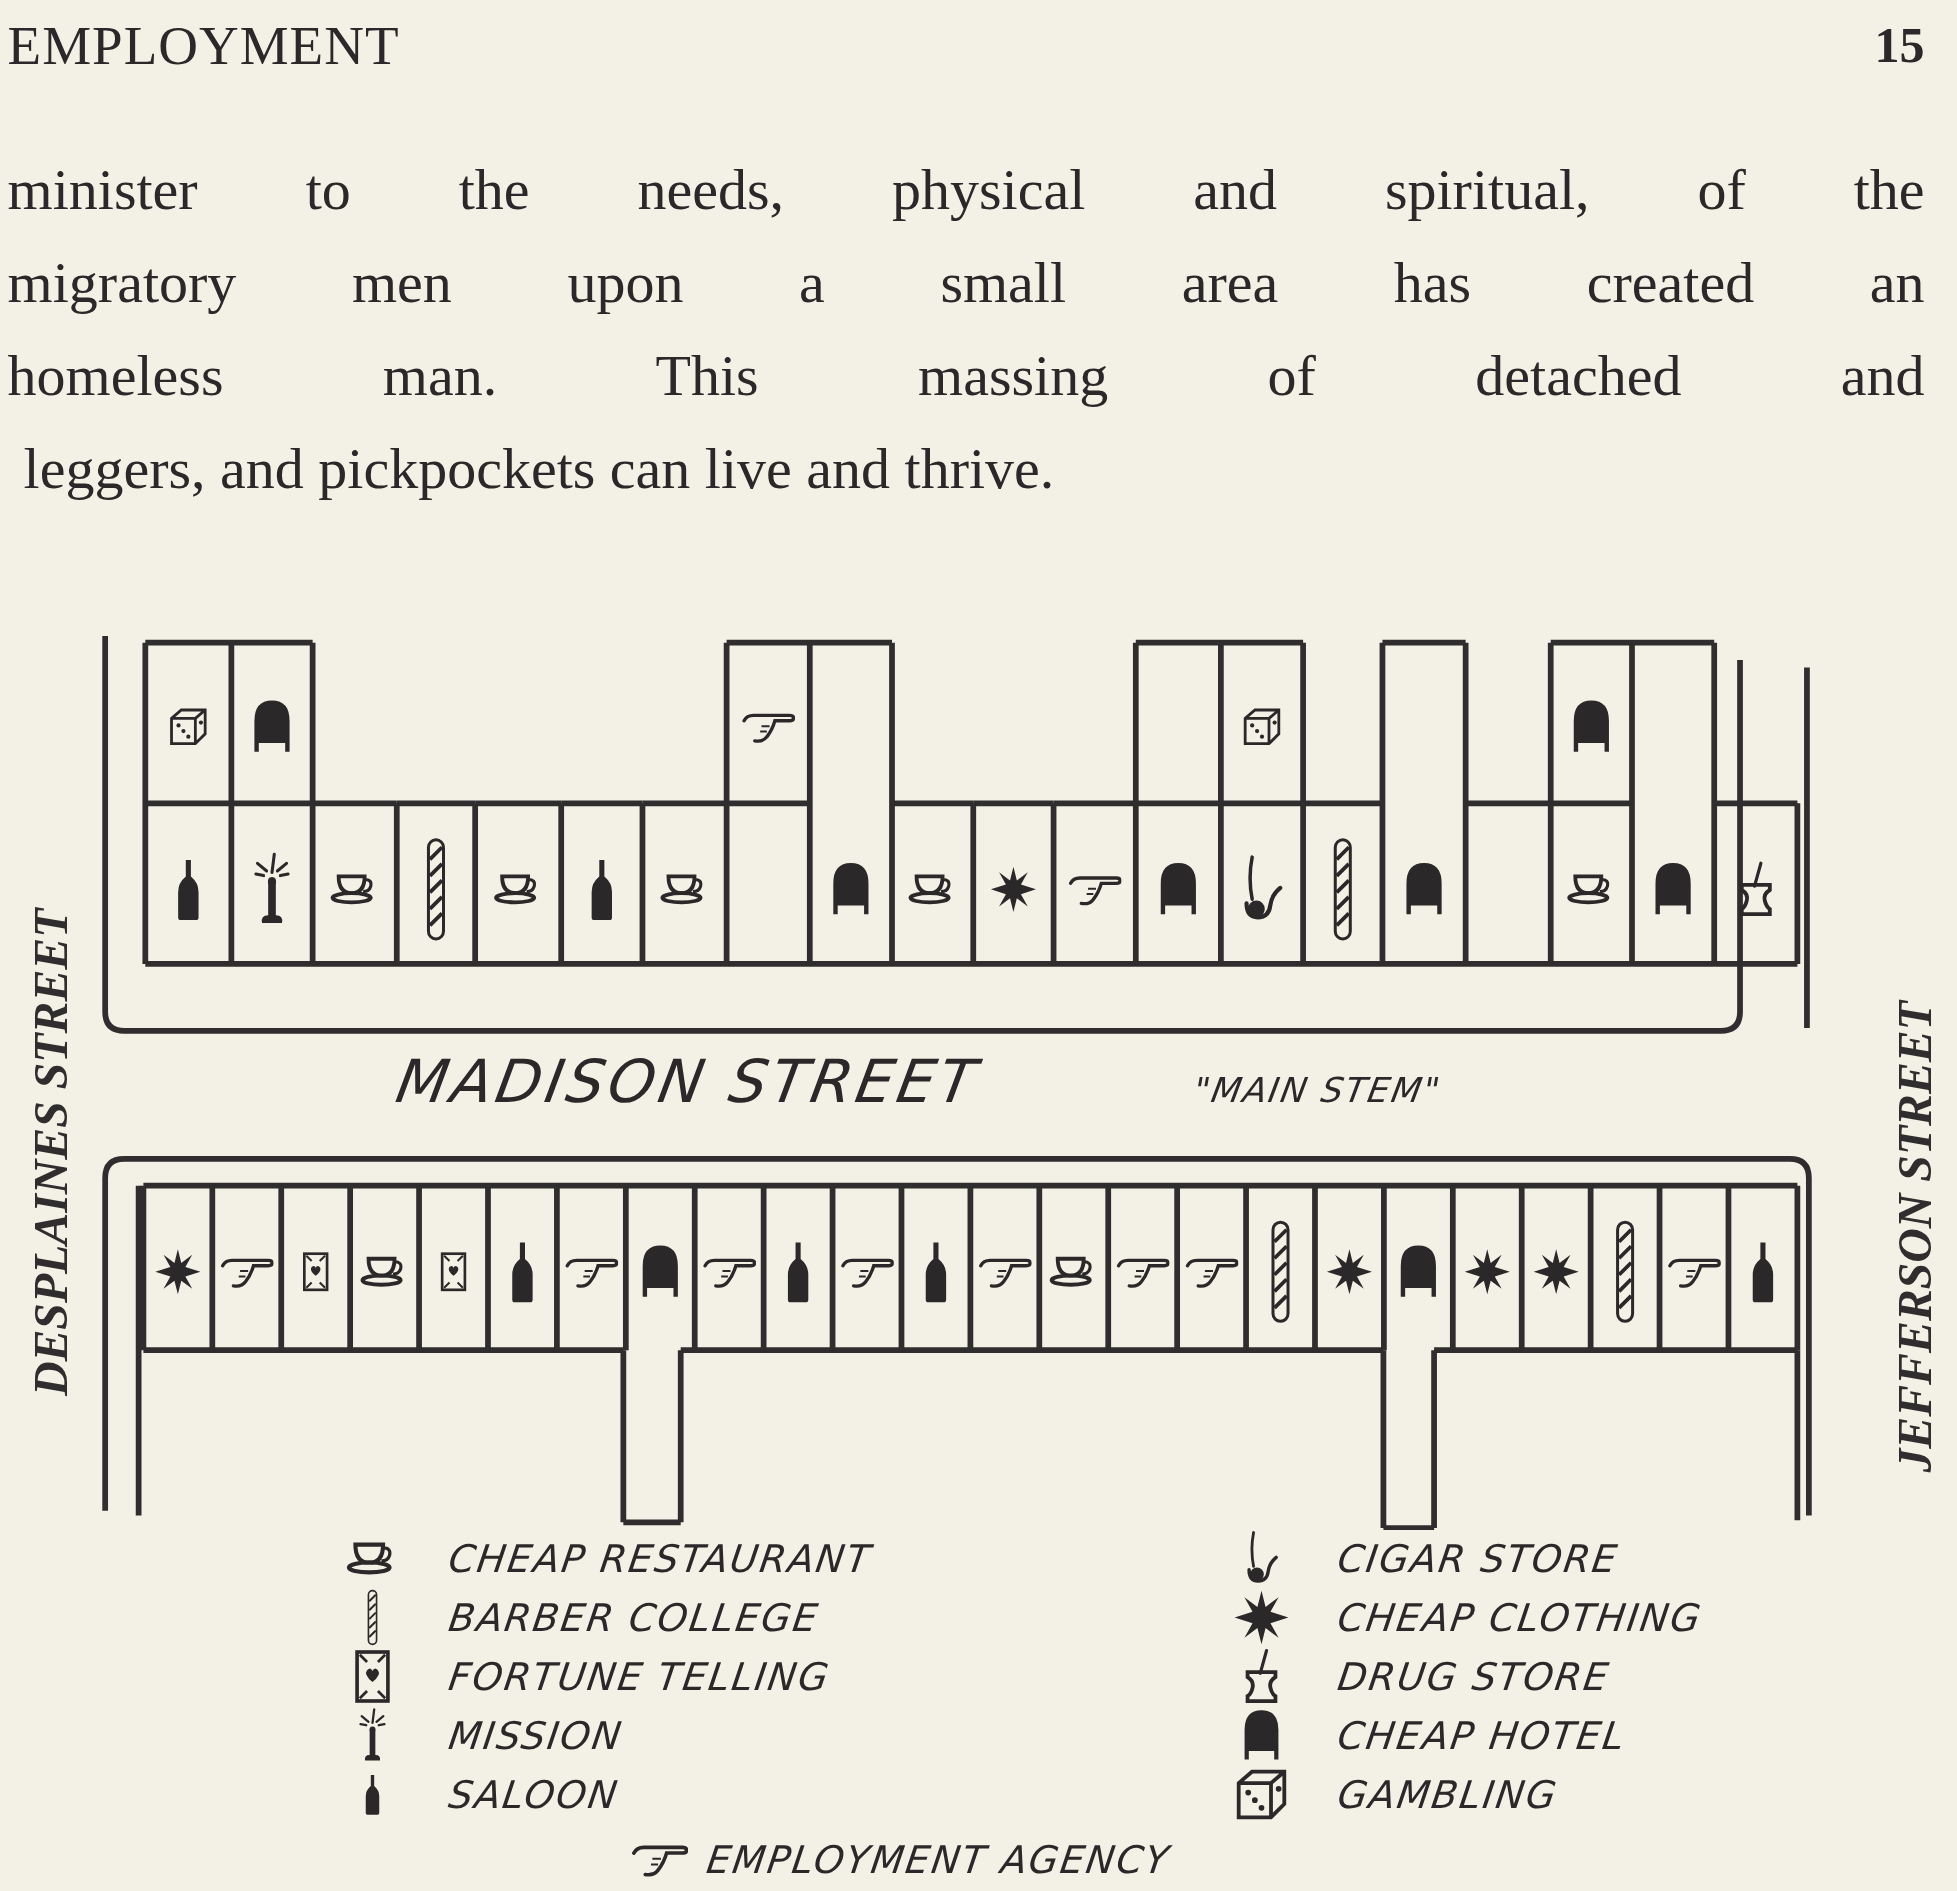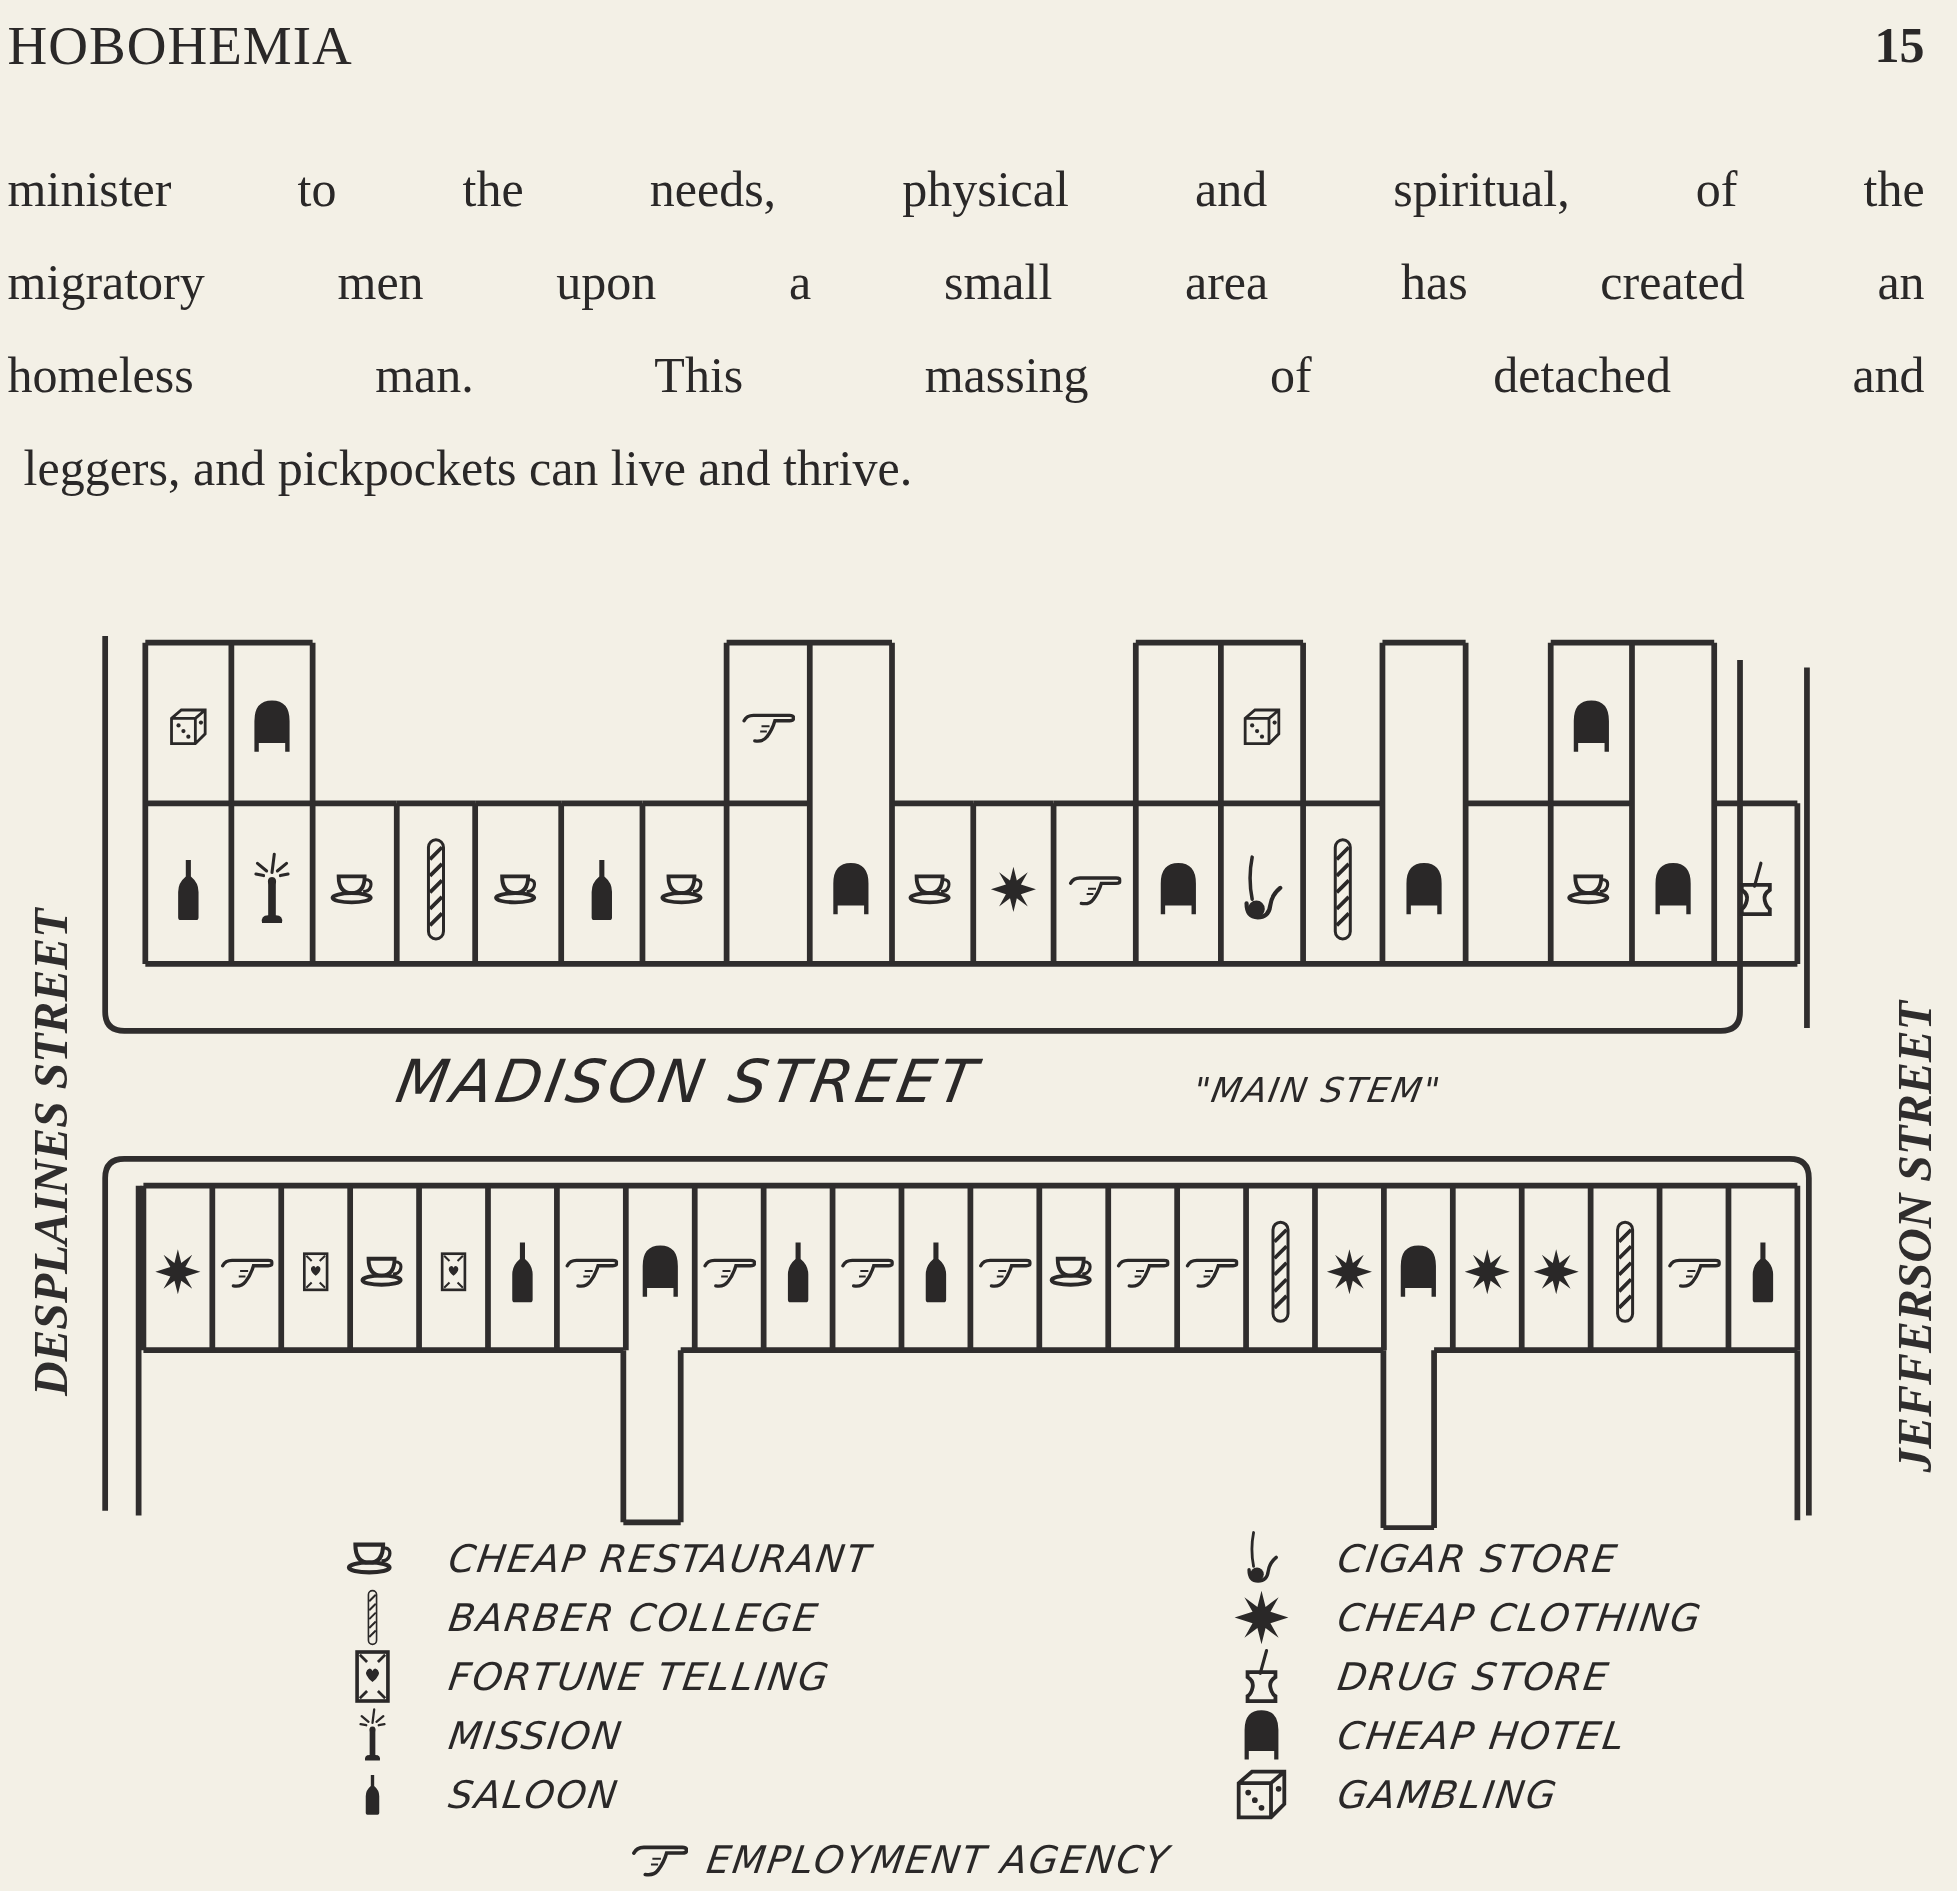--- a/index.html
+++ b/index.html
@@ -12,21 +12,21 @@
   .header {
     position: absolute; left: 7.6px; top: 11.5px; width: 1917px; height: 67px;
     display: flex; justify-content: space-between; align-items: flex-start;
     font-family: "Liberation Serif", "DejaVu Serif", serif;
   }
   .running-head { font-size: 55px; letter-spacing: 1px; line-height: 67px; }
   .page-number { font-size: 50px; font-weight: bold; line-height: 67px; }
   .body-text {
     position: absolute; left: 7.6px; top: 143px; width: 1917px;
     font-family: "Liberation Serif", "DejaVu Serif", serif;
-    font-size: 50px; line-height: 93px;
+    font-size: 58px; line-height: 93px;
   }
   .body-text .line { display: block; text-align: justify; text-align-last: justify; white-space: nowrap; height: 93px; }
   .body-text .line.last { text-align-last: left; margin-left: 16px; }
   svg.map { position: absolute; left: 0; top: 612px; }
   .street-label { font-family: "Liberation Serif", serif; font-style: italic; font-weight: bold; fill: #2f2d2d; }
   .hand-label { font-family: "DejaVu Sans", sans-serif; font-style: italic; fill: #2a2828; }
   .legend {
     position: absolute; left: 344px; top: 1529px; width: 1529px; height: 354px;
   }
   .legend-col { position: absolute; top: 0; }
@@ -35,21 +35,21 @@
   .legend-item .label {
     font-family: "DejaVu Sans", sans-serif; font-style: italic;
     font-size: 38px; letter-spacing: 1.9px; margin-left: 48px; color: #2a2828;
     transform: skewX(-8deg);
   }
 </style>
 </head>
 <body>
 
 <div class="header">
-  <span class="running-head">HOBOHEMIA</span>
+  <span class="running-head">EMPLOYMENT</span>
   <span class="page-number">15</span>
 </div>
 
 <div class="body-text">
   <span class="line">minister to the needs, physical and spiritual, of the</span>
   <span class="line">migratory men upon a small area has created an</span>
   <span class="line">homeless man. This massing of detached and</span>
   <span class="line last">leggers, and pickpockets can live and thrive.</span>
 </div>
 

